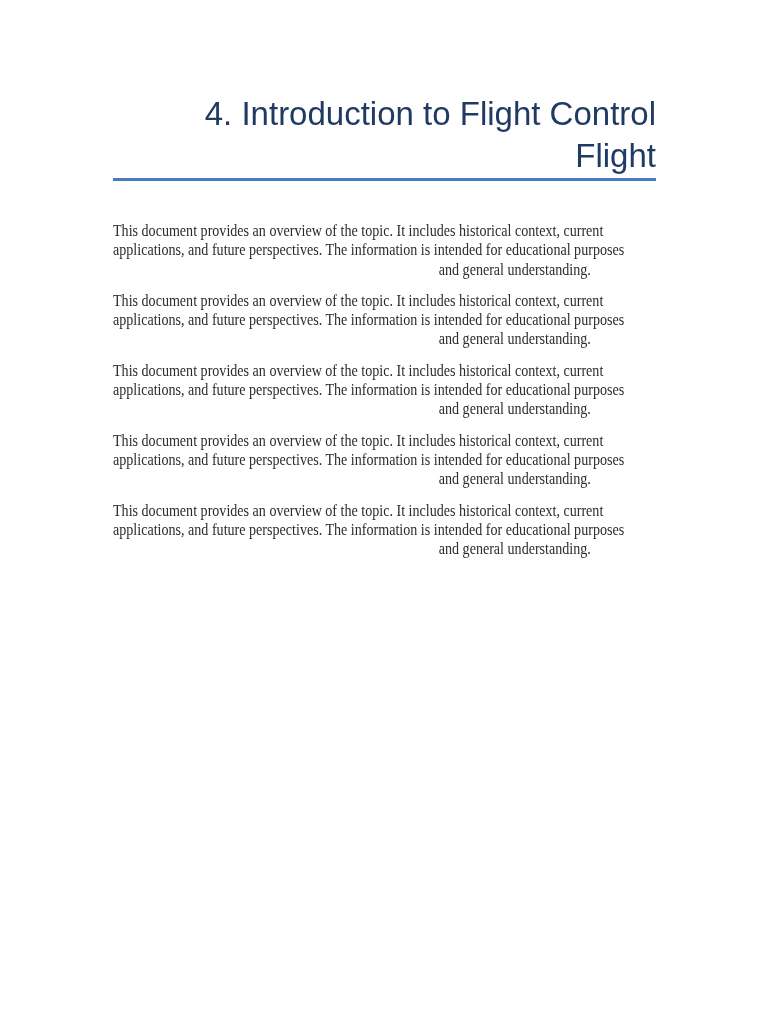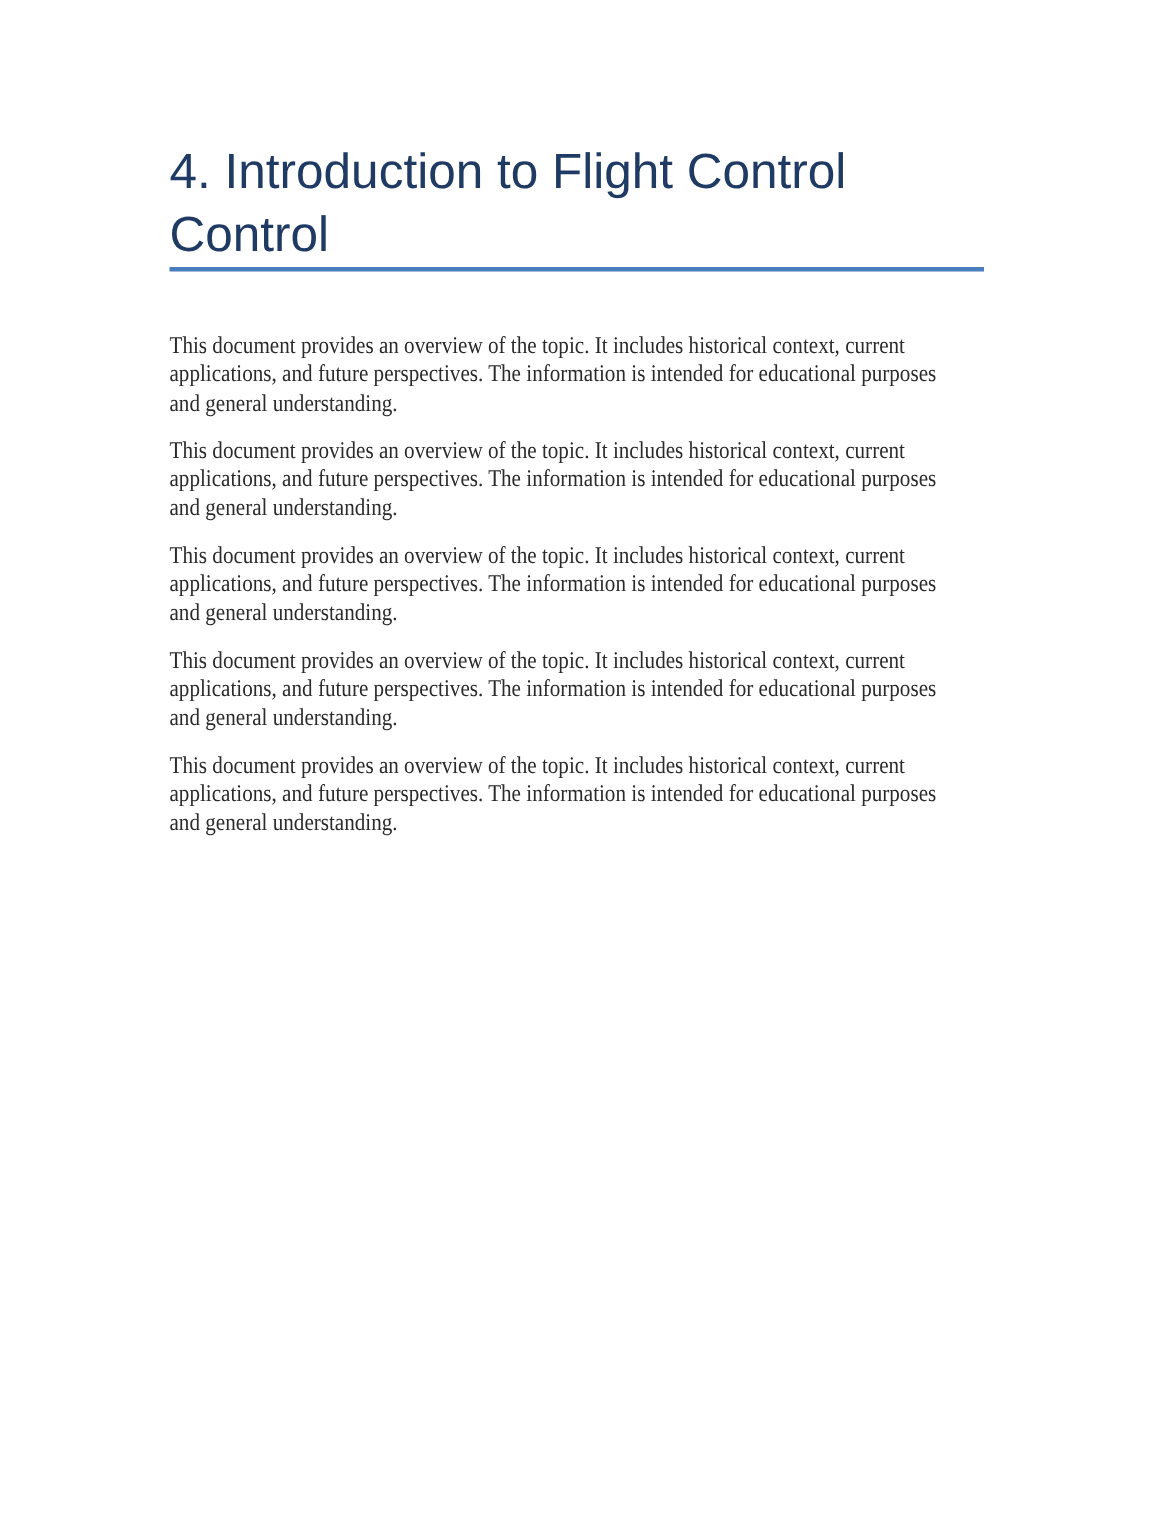--- a/index.html
+++ b/index.html
@@ -6,20 +6,21 @@
     margin: 0;
     padding: 0;
     background: #ffffff;
   }
   .page {
     position: relative;
     width: 768px;
     height: 1024px;
     background: #ffffff;
     overflow: hidden;
+    text-align: right;
   }
   .content {
     position: absolute;
     left: 113px;
     top: 93px;
     width: 543px;
   }
   .doc-heading {
     margin: 0;
     font-family: "Liberation Sans", sans-serif;
@@ -56,21 +57,21 @@
   }
 </style>
 </head>
 <body>
 
 <div class="page">
   <div class="content">
 
     <h1 class="doc-heading">
       <span class="heading-line">4. Introduction to Flight Control</span>
-      <span class="heading-line">Control</span>
+      <span class="heading-line">Flight</span>
     </h1>
 
     <div class="heading-rule"></div>
 
     <div class="body-copy">
 
       <p class="para">
         <span class="para-line">This document provides an overview of the topic. It includes historical context, current</span>
         <span class="para-line">applications, and future perspectives. The information is intended for educational purposes</span>
         <span class="para-line">and general understanding.</span>

